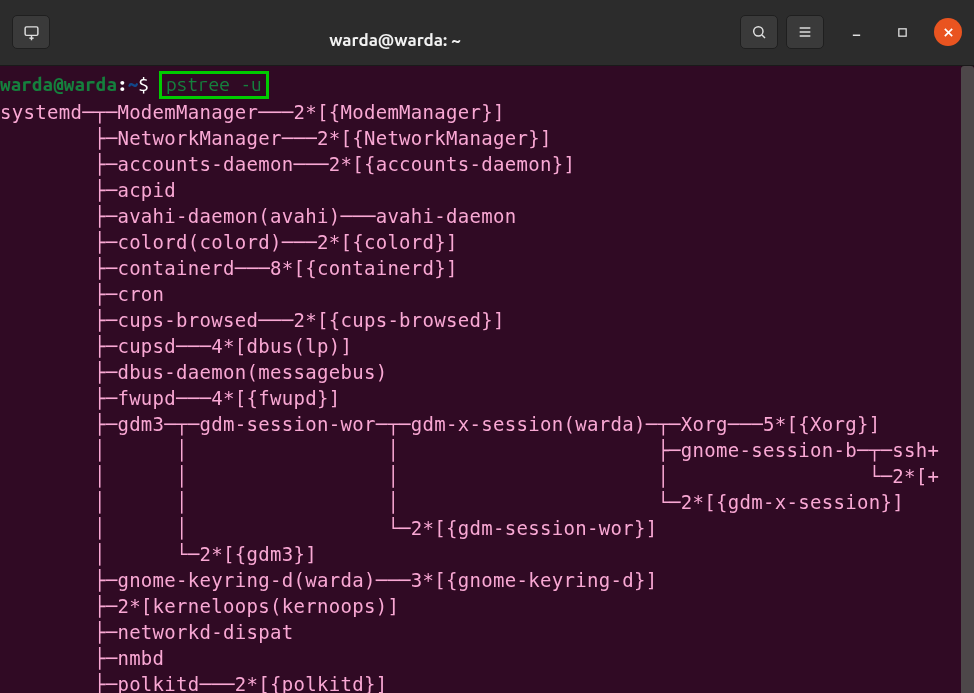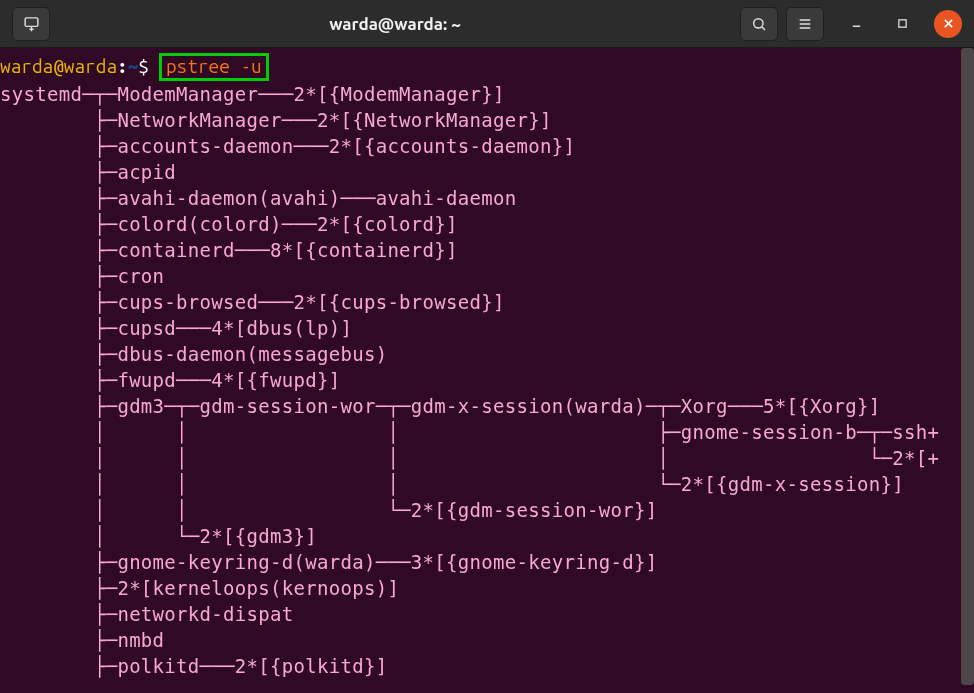--- a/index.html
+++ b/index.html
@@ -7,25 +7,25 @@
       width: 974px;
       height: 693px;
       background: #300a24;
       font-family: 'Ubuntu Mono', 'DejaVu Sans Mono', monospace;
       font-size: 19px;
       color: #ffffff;
       overflow: hidden;
       position: relative;
     }
     .titlebar {
-      height: 48px;
+      height: 66px;
       background: #2c2c2c;
       display: flex;
-      align-items: center;
-      padding: 8px 12px;
+      align-items: flex-end;
+      padding: 16px 12px;
       gap: 8px;
       border-bottom: 1px solid #1a1a1a;
     }
     .titlebar-left {
       display: flex;
       align-items: center;
       gap: 8px;
     }
     .new-tab-btn {
       width: 38px;
@@ -96,26 +96,26 @@
       width: 100%;
       height: 100%;
       background: #4d4749;
       border-radius: 3px;
     }
     .prompt-line {
       display: flex;
       align-items: baseline;
       padding-top: 5px;
     }
-    .prompt-user { color: #eab308; font-weight: normal; }
+    .prompt-user { color: #15803d; font-weight: bold; }
     .prompt-colon { color: #ffffff; font-weight: bold;}
     .prompt-path { color: #12488b; font-weight: bold;}
     .prompt-dollar { color: #ffffff; margin-right: 10px;}
     .command {
-      color: #f97316;
+      color: #15803d;
       border: 3px solid #00cc00;
       padding: 0 4px;
       display: inline-block;
       line-height: 1.15;
     }
     .output {
       color: #f9a8d4;
       white-space: pre;
       line-height: 1.37;
       letter-spacing: 0.3px;

